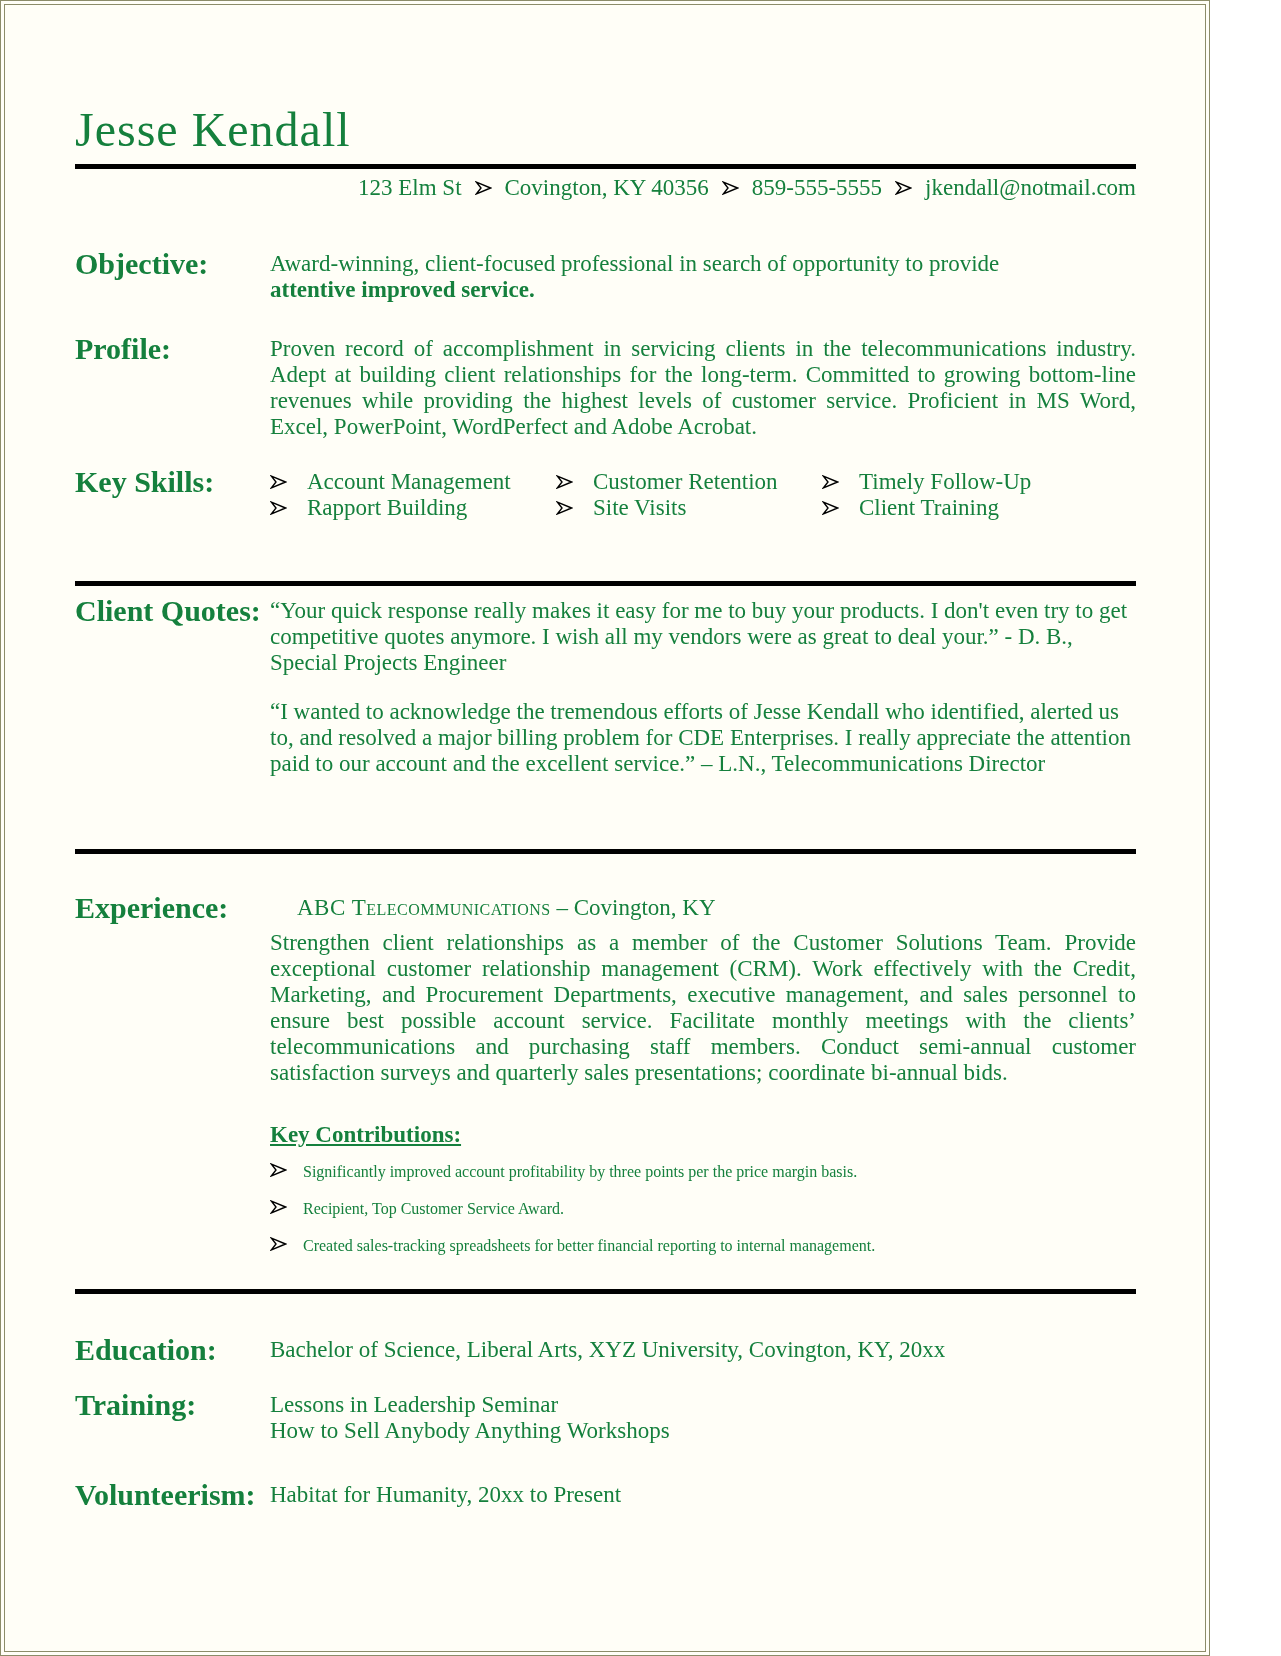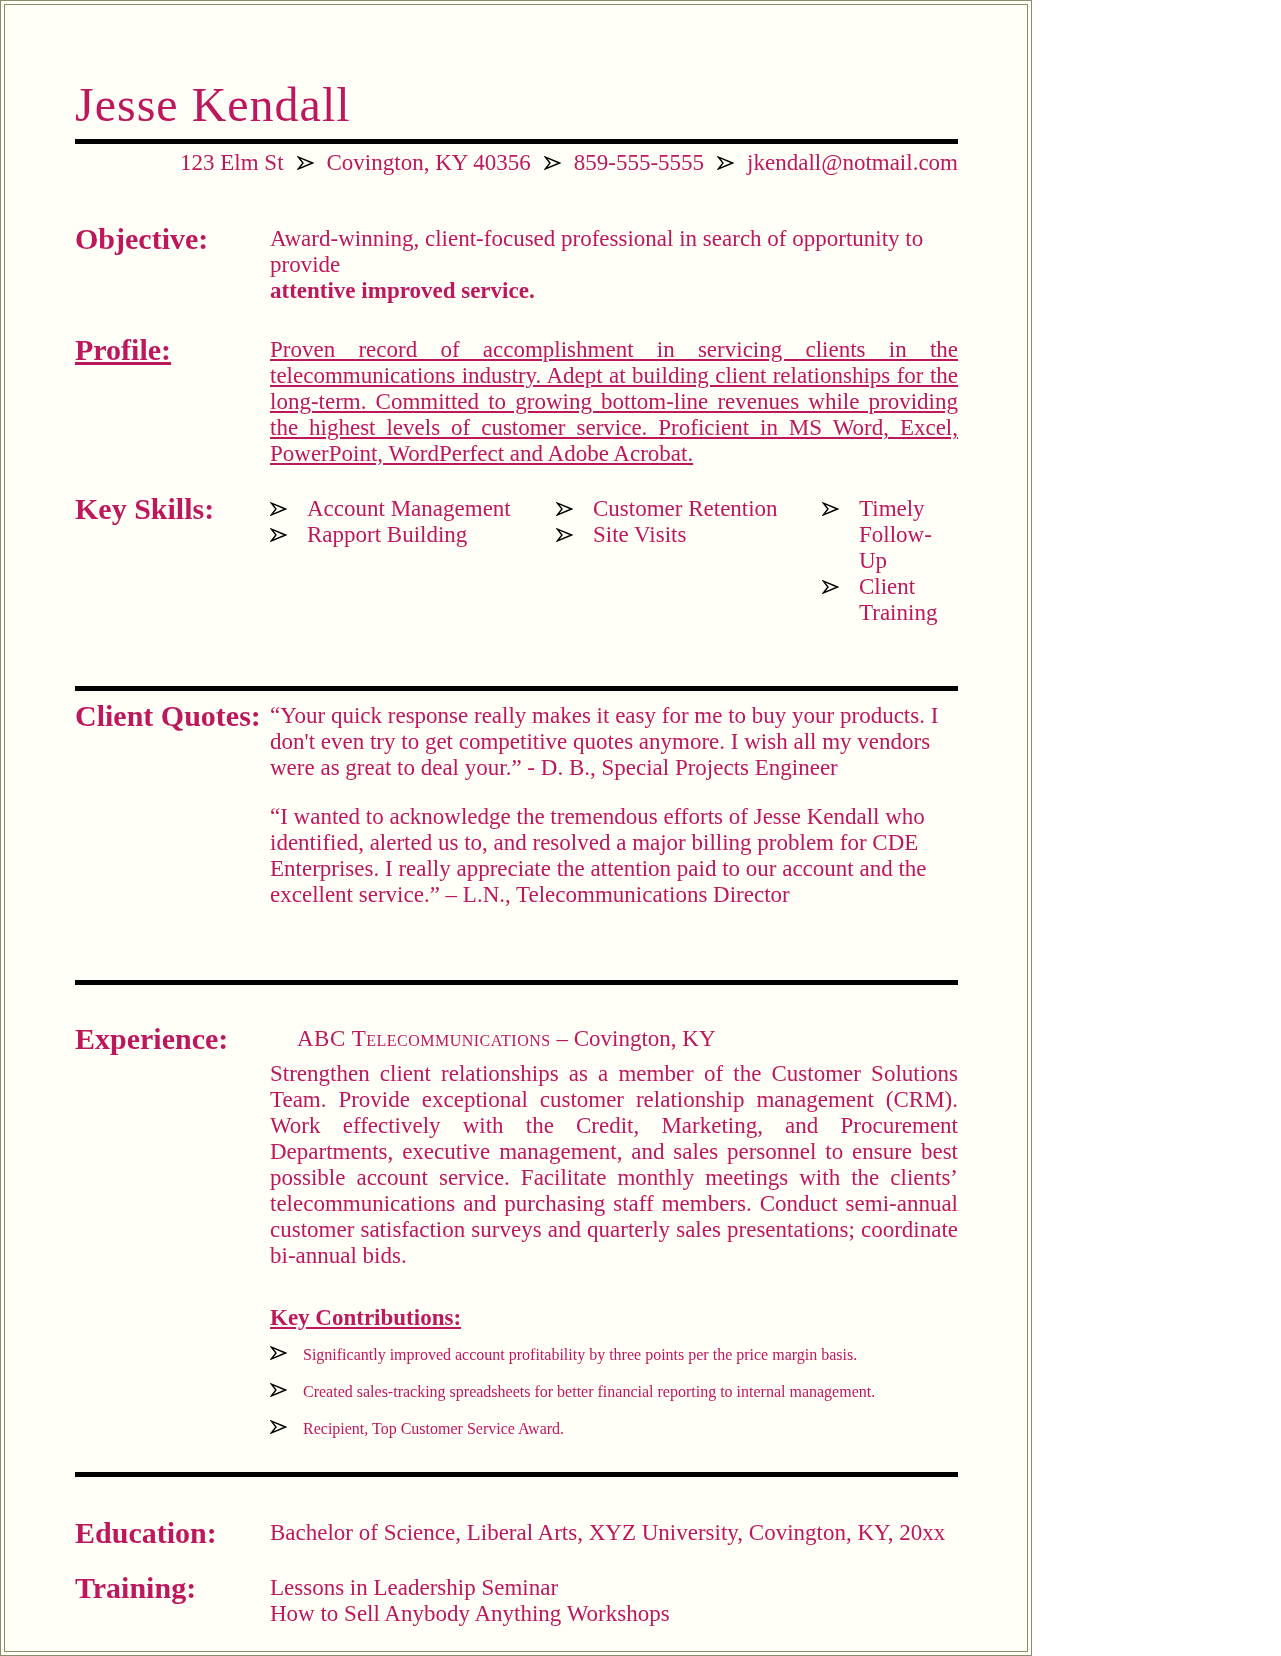--- a/index.html
+++ b/index.html
@@ -1,24 +1,24 @@
 <!DOCTYPE html>
 <html><head>
 <meta charset="utf-8">
 <style>
   * { box-sizing: border-box; margin: 0; padding: 0; }
   html, body { background: #ffffff; }
   .page {
     position: relative;
-    width: 1032px;
+    width: 1210px;
     height: 1656px;
     background: #fffef7;
-    color: #be185d;
+    color: #15803d;
     font-family: "Liberation Serif", serif;
-    padding: 79px 74px 0 75px;
+    padding: 104px 74px 0 75px;
     overflow: hidden;
   }
   .frame-outer { position: absolute; inset: 0; border: 1px solid #8c8c69; pointer-events: none; }
   .frame-inner { position: absolute; inset: 4px; border: 1px solid #8c8c69; pointer-events: none; }
 
   h1.name {
     font-size: 48px;
     font-weight: 400;
     line-height: 52px;
     letter-spacing: 1px;
@@ -50,21 +50,21 @@
   .skill-item { display: flex; gap: 20px; align-items: baseline; font-size: 23px; line-height: 26px; }
   .skill-item + .skill-item { margin-top: 0; }
 
   .quote + .quote { margin-top: 23px; }
 
   .contrib-list { list-style: none; margin-top: 11px; }
   .contrib-list li { display: flex; gap: 16px; align-items: baseline; font-size: 16px; line-height: 26px; }
   .contrib-list li + li { margin-top: 11px; }
 
   .mt-objective { margin-top: 50px; }
-  .mt-profile { margin-top: 33px; text-decoration: underline; }
+  .mt-profile { margin-top: 33px; }
   .mt-skills { margin-top: 29px; }
   .mt-div1 { margin-top: 60px; }
   .mt-quotes { margin-top: 12px; }
   .mt-div2 { margin-top: 72px; }
   .mt-exp { margin-top: 41px; }
   .mt-summary { margin-top: 9px; }
   .mt-contrib { margin-top: 36px; }
   .mt-div3 { margin-top: 30px; }
   .mt-edu { margin-top: 43px; }
   .mt-training { margin-top: 29px; }
@@ -206,29 +206,29 @@
               </svg>
             </span>
           <span>Significantly improved account profitability by three points per the price margin basis.</span>
         </li>
         <li>
           <span class="arrow-ico">
               <svg width="17" height="14" viewBox="0 0 17 14">
                 <path d="M1.5 12.8 L15.5 7 L1.5 1.2 L6 7 Z" fill="#fffef7" stroke="#000" stroke-width="1.4"></path>
               </svg>
             </span>
-          <span>Created sales-tracking spreadsheets for better financial reporting to internal management.</span>
+          <span>Recipient, Top Customer Service Award.</span>
         </li>
         <li>
           <span class="arrow-ico">
               <svg width="17" height="14" viewBox="0 0 17 14">
                 <path d="M1.5 12.8 L15.5 7 L1.5 1.2 L6 7 Z" fill="#fffef7" stroke="#000" stroke-width="1.4"></path>
               </svg>
             </span>
-          <span>Recipient, Top Customer Service Award.</span>
+          <span>Created sales-tracking spreadsheets for better financial reporting to internal management.</span>
         </li>
       </ul>
     </div>
   </section>
 
   <div class="divider mt-div3"></div>
 
   <section class="row mt-edu">
     <div class="label">Education:</div>
     <div class="body">Bachelor of Science, Liberal Arts, XYZ University, Covington, KY, 20xx</div>

